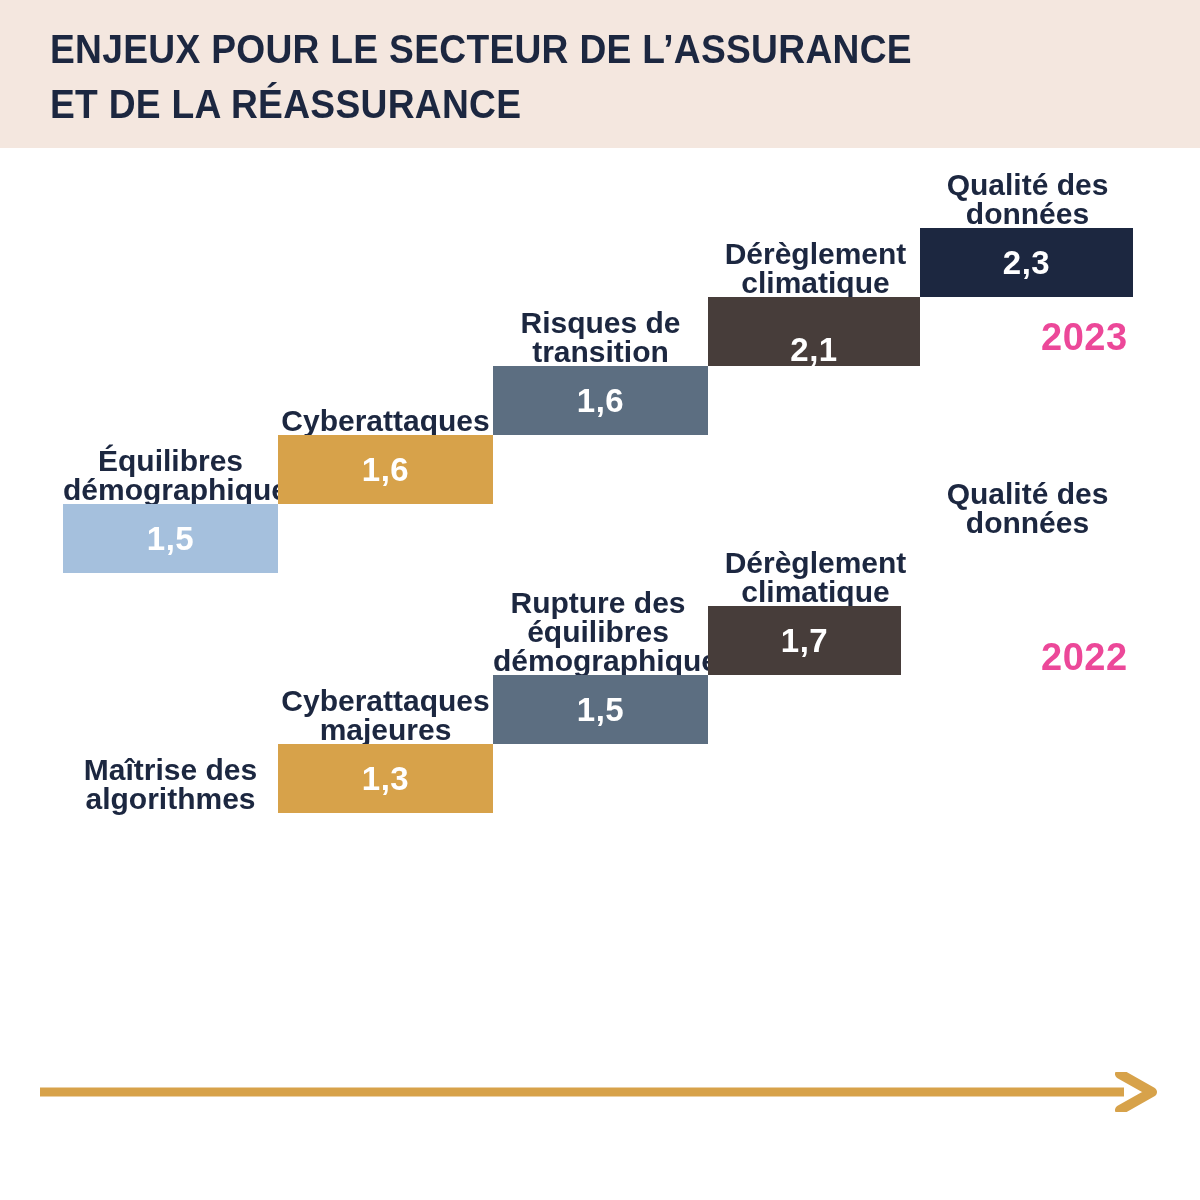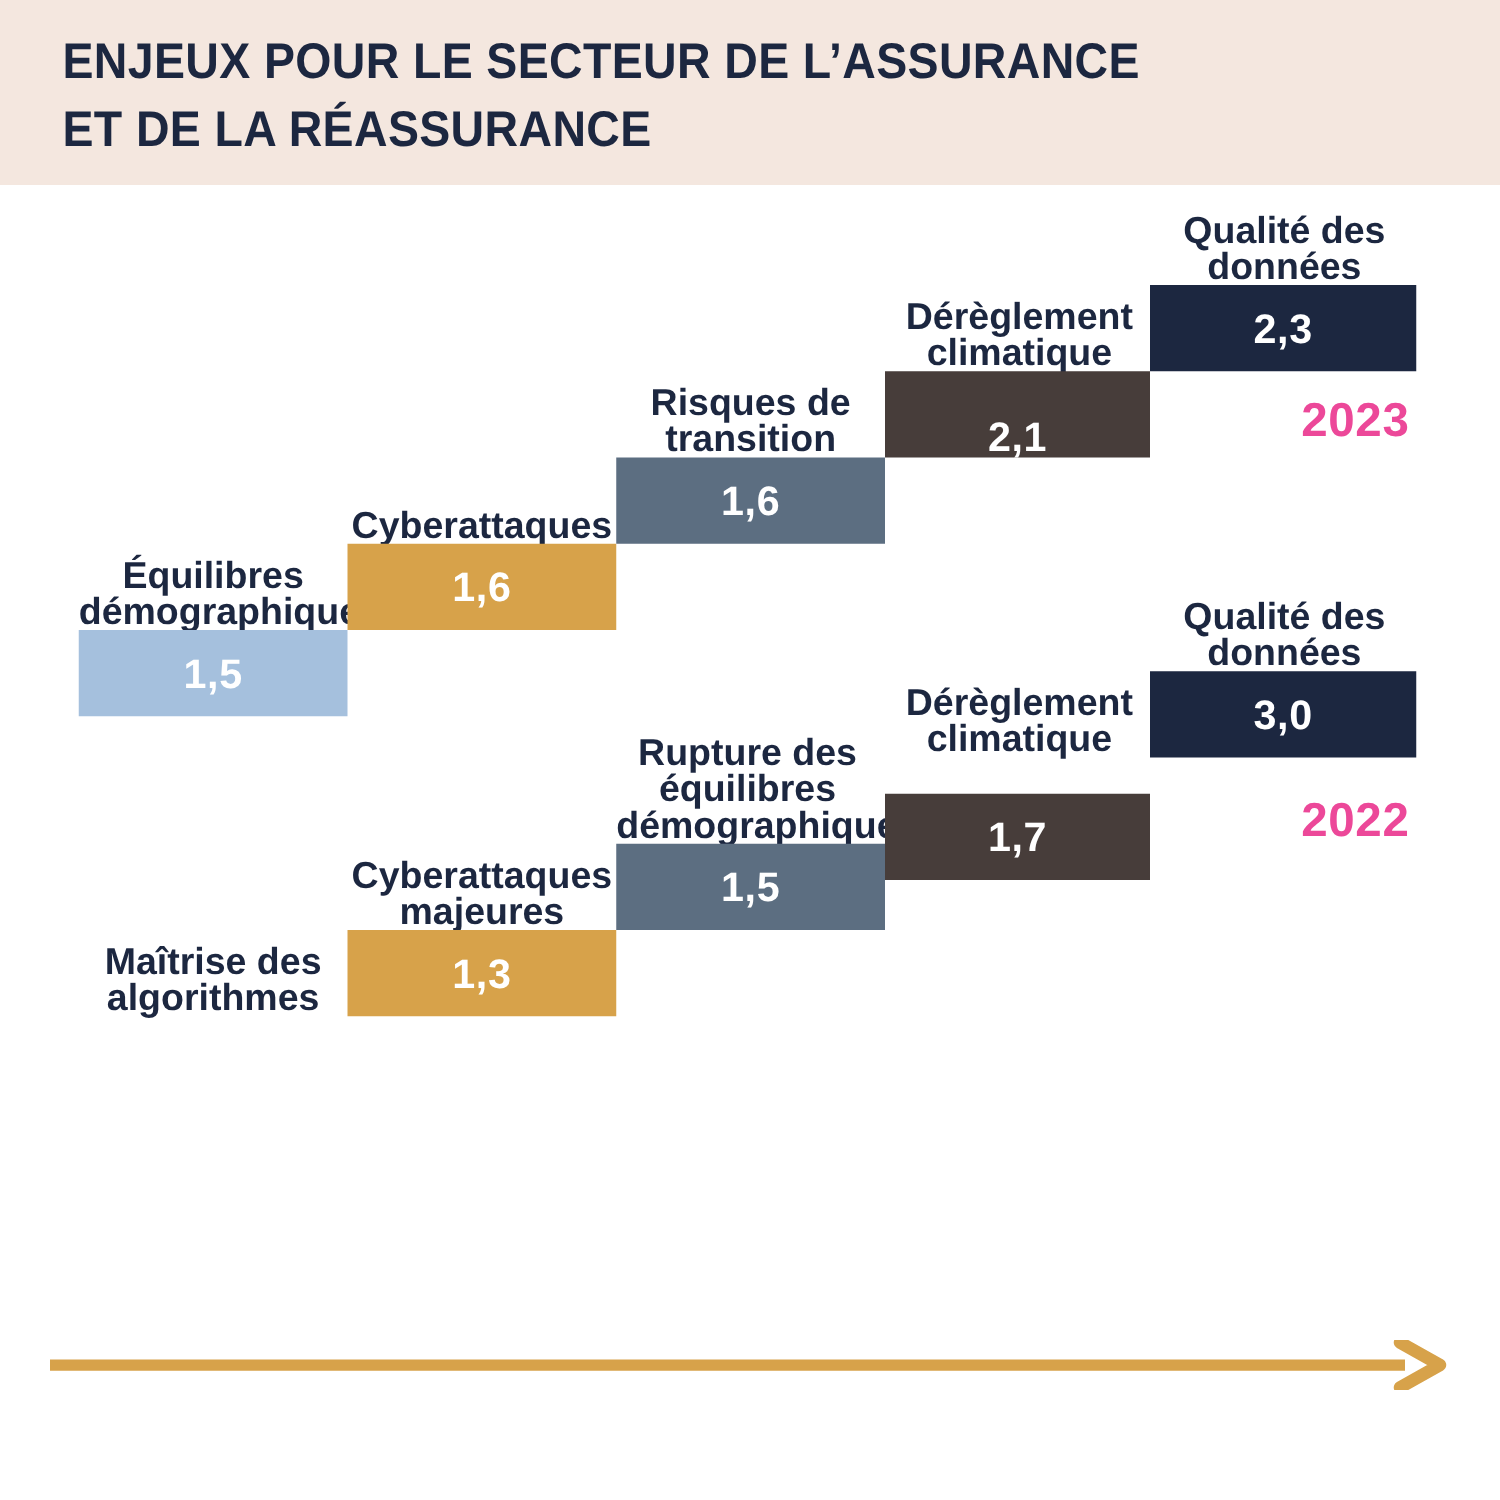--- a/index.html
+++ b/index.html
@@ -133,29 +133,26 @@
 
       <div class="bar-label" style="left:493px;top:25px;width:210px;">Rupture des
 équilibres
 démographiques</div>
       <div class="bar" style="left:493px;top:112px;width:215px;background:#5c6e81;">
         <span class="bar-value">1,5</span>
       </div>
 
       <div class="bar-label" style="left:708px;top:-15px;width:215px;">Dérèglement
 climatique</div>
-      <div class="bar" style="left:708px;top:43px;width:212px;background:#473d3a;margin-top:29px;">
+      <div class="bar" style="left:708px;top:43px;width:193px;background:#473d3a;">
         <span class="bar-value">1,7</span>
       </div>
 
       <div class="bar-label" style="left:920px;top:-84px;width:215px;">Qualité des
 données</div>
-      <div class="bar" style="left:920px;top:-26px;width:213px;background:#1c2740;">
-        <span class="bar-value">3,0</span>
-      </div>
 
       <div class="year-label" style="left:1041px;top:75px;">2022</div>
     </div>
   </div>
 
   <div class="footer">
     <div class="arrow-wrap">
       <svg width="1120" height="40" viewBox="0 0 1120 40">
         <line x1="2" y1="20" x2="1086" y2="20" stroke="#d7a24a" stroke-width="9" stroke-linecap="butt"></line>
         <polyline points="1082,2 1114,20 1082,38" fill="none" stroke="#d7a24a" stroke-width="10" stroke-linecap="round" stroke-linejoin="round"></polyline>

